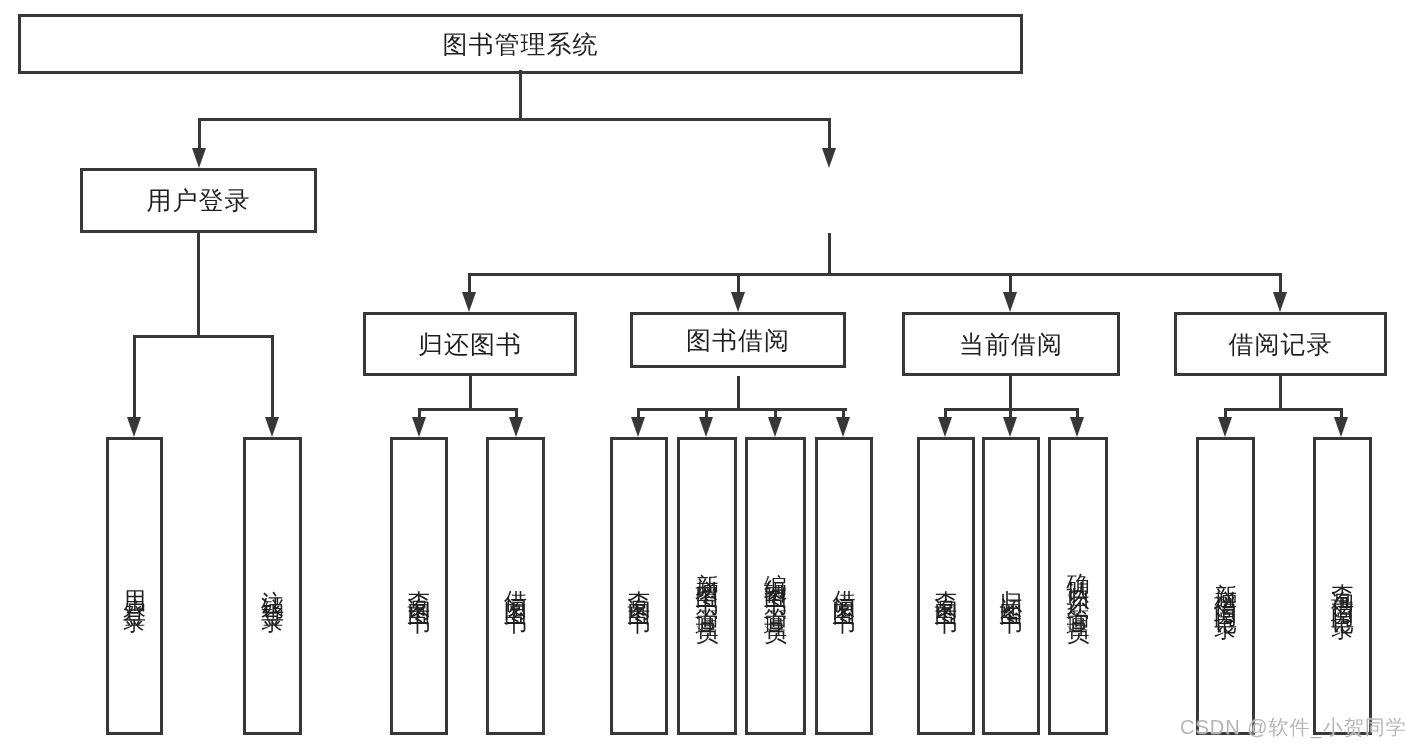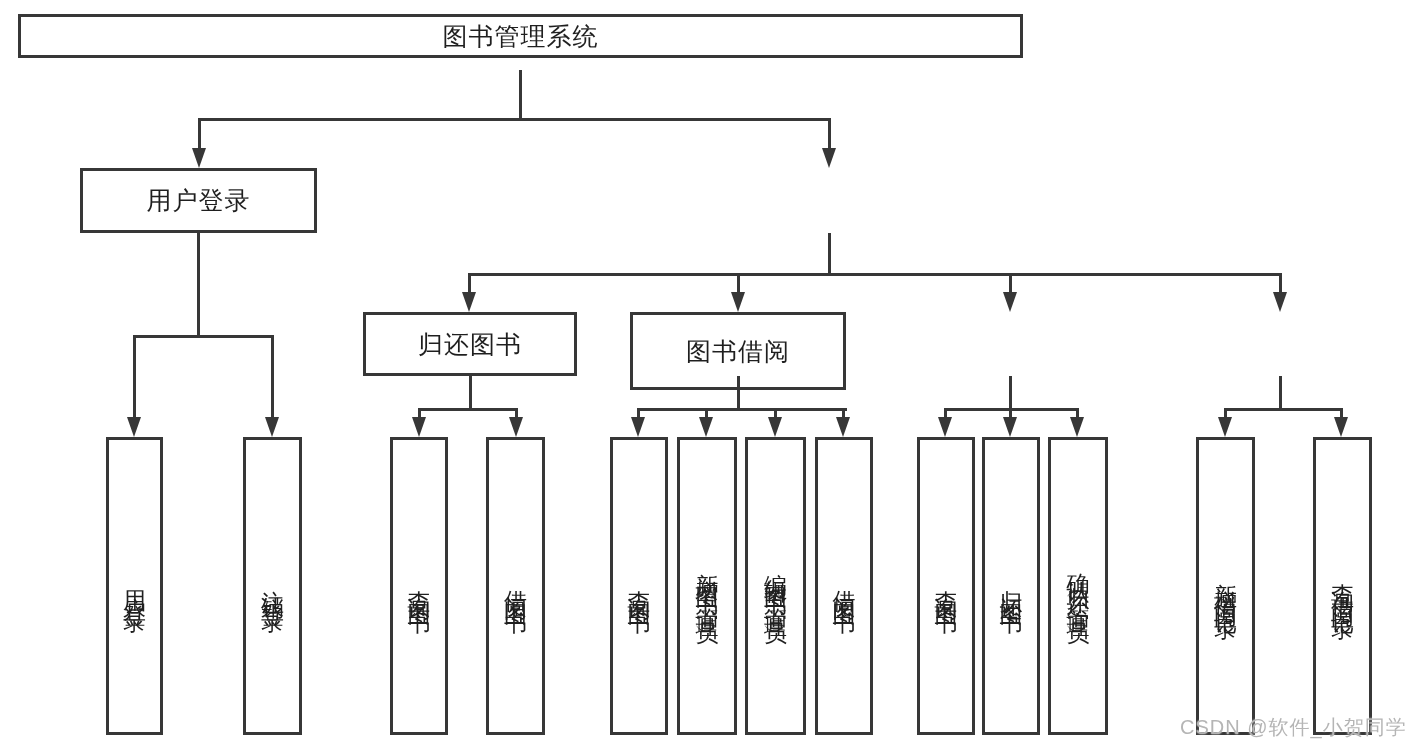--- a/index.html
+++ b/index.html
@@ -60,21 +60,21 @@
     letter-spacing:1px;
     text-shadow:0 0 2px #ffffff;
     white-space:nowrap;
   }
 </style>
 </head>
 <body>
 
 <div id="canvas">
 
-  <div class="node" style="left:18px;top:14px;width:1005px;height:44px;text-align:center;">
+  <div class="node" style="left:18px;top:14px;width:1005px;height:60px;text-align:center;">
     <span>图书管理系统</span>
   </div>
 
   <div class="ln" style="left:519px;top:70px;width:3px;height:48px;"></div>
   <div class="ln" style="left:198px;top:118px;width:633px;height:3px;"></div>
   <div class="ln" style="left:198px;top:118px;width:3px;height:32px;"></div>
   <div class="ah" style="left:192px;top:148px;"></div>
   <div class="ln" style="left:828px;top:118px;width:3px;height:32px;"></div>
   <div class="ah" style="left:822px;top:148px;"></div>
 
@@ -96,22 +96,28 @@
   <div class="ln" style="left:737px;top:273px;width:3px;height:21px;"></div>
   <div class="ah" style="left:731px;top:292px;"></div>
   <div class="ln" style="left:1009px;top:273px;width:3px;height:21px;"></div>
   <div class="ah" style="left:1003px;top:292px;"></div>
   <div class="ln" style="left:1279px;top:273px;width:3px;height:21px;"></div>
   <div class="ah" style="left:1273px;top:292px;"></div>
 
   <div class="node" style="left:363px;top:312px;width:214px;height:64px;">
     <span>归还图书</span>
   </div>
-  <div class="node" style="left:630px;top:312px;width:216px;height:78px;">
+  <div class="node" style="left:630px;top:312px;width:216px;height:56px;">
     <span>图书借阅</span>
+  </div>
+  <div class="node" style="left:902px;top:312px;width:218px;height:64px;">
+    <span>当前借阅</span>
+  </div>
+  <div class="node" style="left:1174px;top:312px;width:213px;height:64px;">
+    <span>借阅记录</span>
   </div>
 
   <div class="ln" style="left:469px;top:376px;width:3px;height:32px;"></div>
   <div class="ln" style="left:418px;top:408px;width:100px;height:3px;"></div>
   <div class="ln" style="left:418px;top:408px;width:3px;height:11px;"></div>
   <div class="ah" style="left:412px;top:417px;"></div>
   <div class="ln" style="left:515px;top:408px;width:3px;height:11px;"></div>
   <div class="ah" style="left:509px;top:417px;"></div>
 
   <div class="ln" style="left:737px;top:376px;width:3px;height:32px;"></div>

